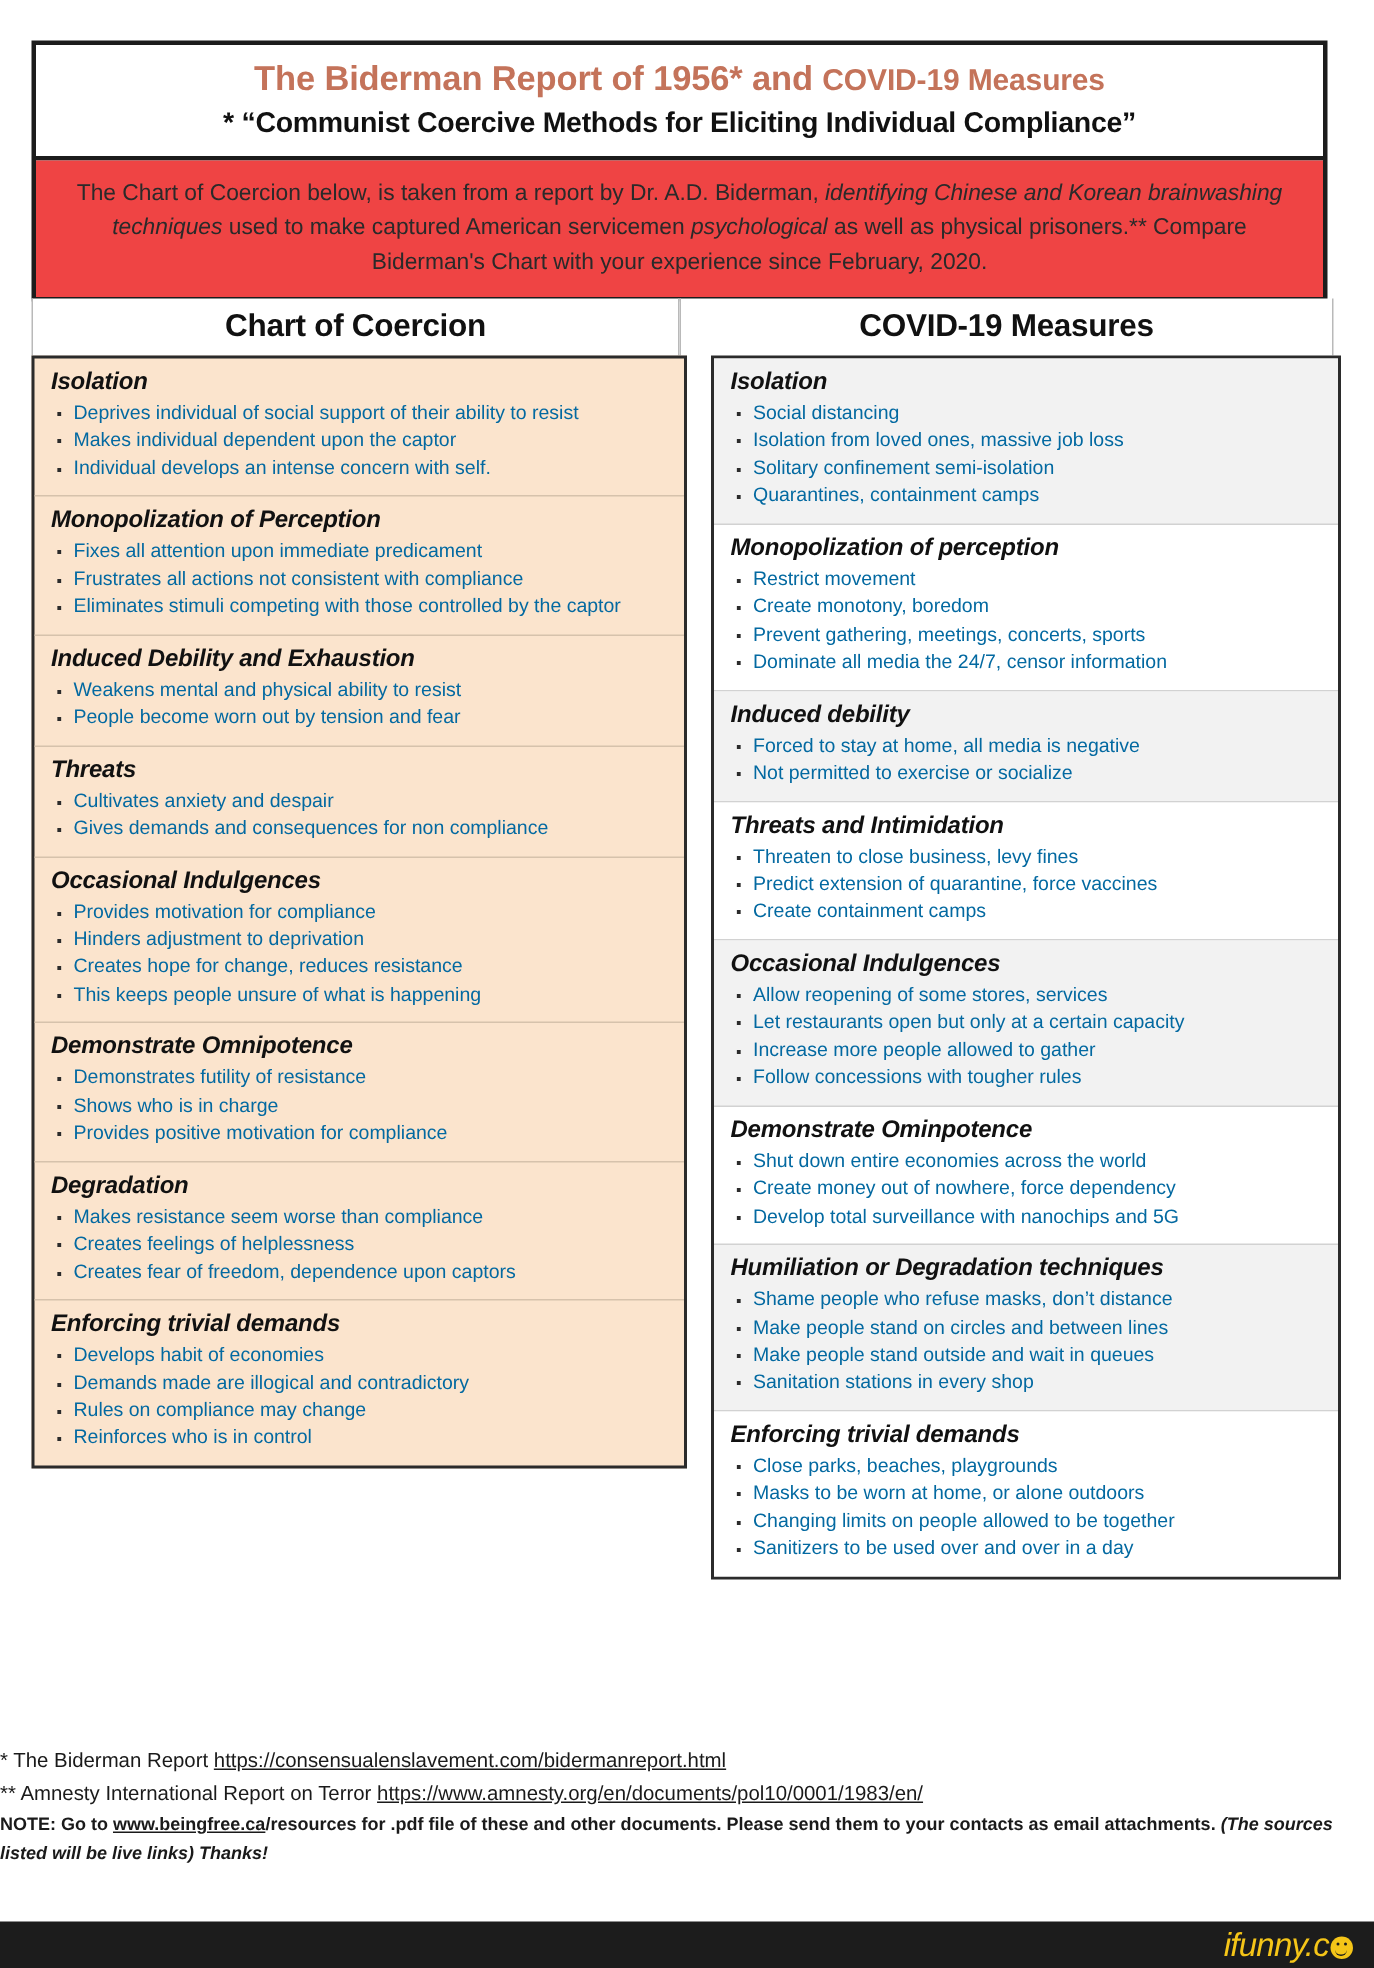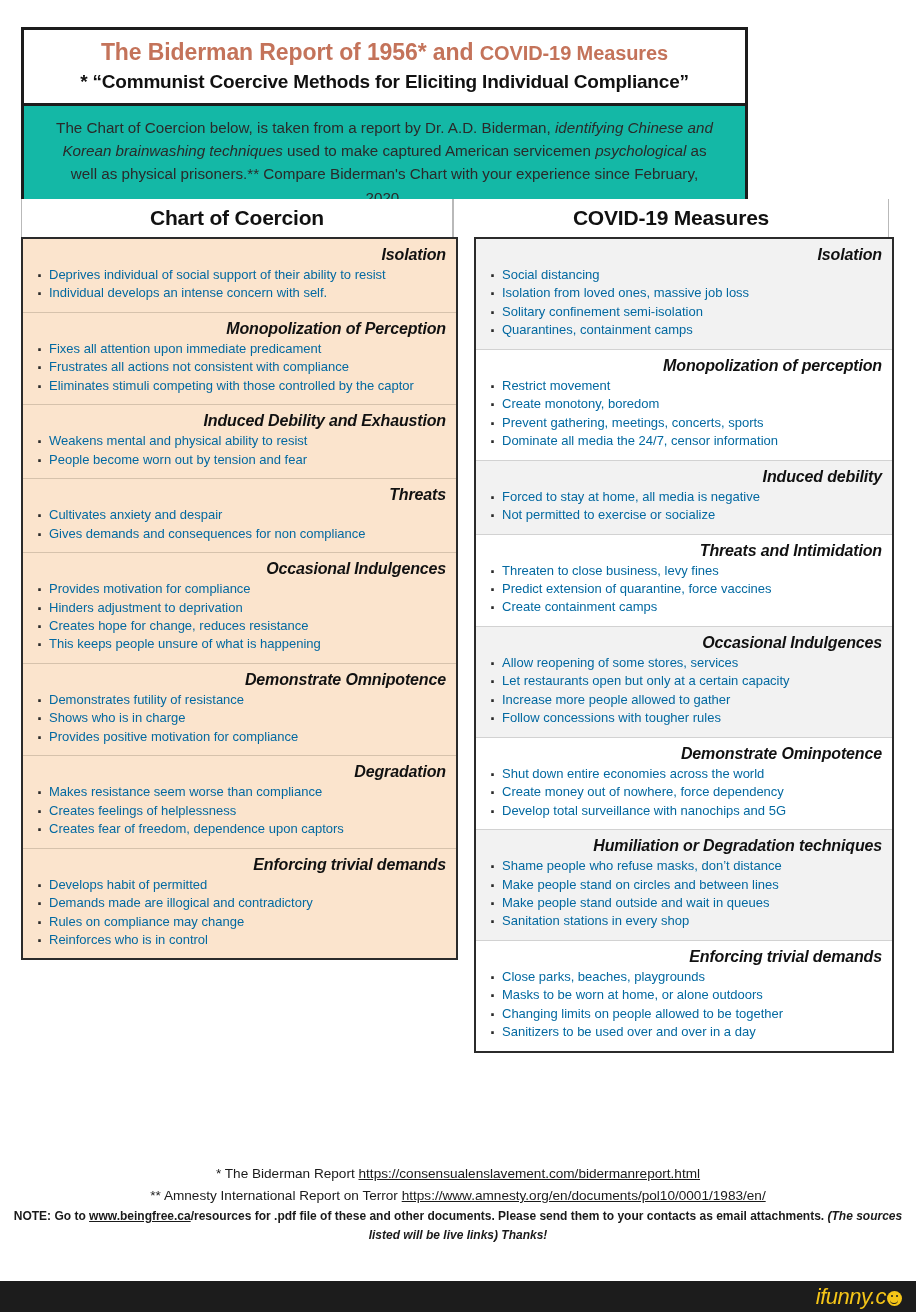--- a/index.html
+++ b/index.html
@@ -21,21 +21,21 @@
     position: relative;
     box-sizing: border-box;
     background: #fff;
   }
 
   
   .header-block {
     position: absolute;
     left: 21px;
     top: 27px;
-    width: 727px;
+    width: 864px;
     border: 3px solid #1c1c1c;
     box-sizing: border-box;
     background: #ffffff;
   }
   .title-area {
     padding: 9px 10px 10px 10px;
     text-align: center;
     border-bottom: 3px solid #1c1c1c;
     background: #ffffff;
   }
@@ -52,21 +52,21 @@
   }
   .subtitle {
     font-size: 19px;
     font-weight: bold;
     color: #111111;
     margin: 0;
     line-height: 1.15;
     letter-spacing: -0.2px;
   }
   .intro-area {
-    background: #14b8a6;
+    background: #ef4444;
     padding: 10px 26px 12px 26px;
     text-align: center;
     font-size: 15.2px;
     line-height: 1.52;
     color: #2a2a2a;
   }
   .intro-area i { font-style: italic; }
 
   
   .table-wrap {
@@ -123,21 +123,20 @@
   .col-right .cell.shade { background: #f2f2f2; }
   .col-right .cell.plain { background: #ffffff; }
 
   .cell-title {
     font-size: 16px;
     font-weight: bold;
     font-style: italic;
     color: #111;
     margin: 0 0 2px 0;
     letter-spacing: -0.15px;
-    text-align: right;
   }
   .cell ul {
     list-style: none;
     margin: 0;
     padding: 0;
   }
   .cell li {
     position: relative;
     padding-left: 15px;
     font-size: 13px;
@@ -153,21 +152,20 @@
     font-weight: bold;
     color: #2b2b2b;
   }
 
   
   .footer {
     position: absolute;
     left: 0;
     top: 1163px;
     width: 916px;
-    text-align: center;
     font-size: 13.6px;
     line-height: 1.62;
     color: #1a1a1a;
   }
   .footer .line { display: block; }
   .footer a, .footer .link {
     color: #1a1a1a;
     text-decoration: underline;
   }
   .footer .note { font-weight: bold; font-size: 12px; }
@@ -241,20 +239,21 @@
     <div class="col-headers">
       <div class="col-head left">Chart of Coercion</div>
       <div class="col-head right">COVID-19 Measures</div>
     </div>
     <div class="cols">
       <div class="col-left" id="col-left">
           <div class="cell">
             <div class="cell-title">Isolation</div>
             <ul>
               <li>Deprives individual of social support of their ability to resist</li>
+              <li>Makes individual dependent upon the captor</li>
               <li>Individual develops an intense concern with self.</li>
             </ul>
           </div>
           <div class="cell">
             <div class="cell-title">Monopolization of Perception</div>
             <ul>
               <li>Fixes all attention upon immediate predicament</li>
               <li>Frustrates all actions not consistent with compliance</li>
               <li>Eliminates stimuli competing with those controlled by the captor</li>
             </ul>
@@ -294,21 +293,21 @@
             <div class="cell-title">Degradation</div>
             <ul>
               <li>Makes resistance seem worse than compliance</li>
               <li>Creates feelings of helplessness</li>
               <li>Creates fear of freedom, dependence upon captors</li>
             </ul>
           </div>
           <div class="cell">
             <div class="cell-title">Enforcing trivial demands</div>
             <ul>
-              <li>Develops habit of permitted</li>
+              <li>Develops habit of economies</li>
               <li>Demands made are illogical and contradictory</li>
               <li>Rules on compliance may change</li>
               <li>Reinforces who is in control</li>
             </ul>
           </div>
         </div>
       <div class="col-spacer"></div>
       <div class="col-right" id="col-right">
           <div class="cell shade">
             <div class="cell-title">Isolation</div>

